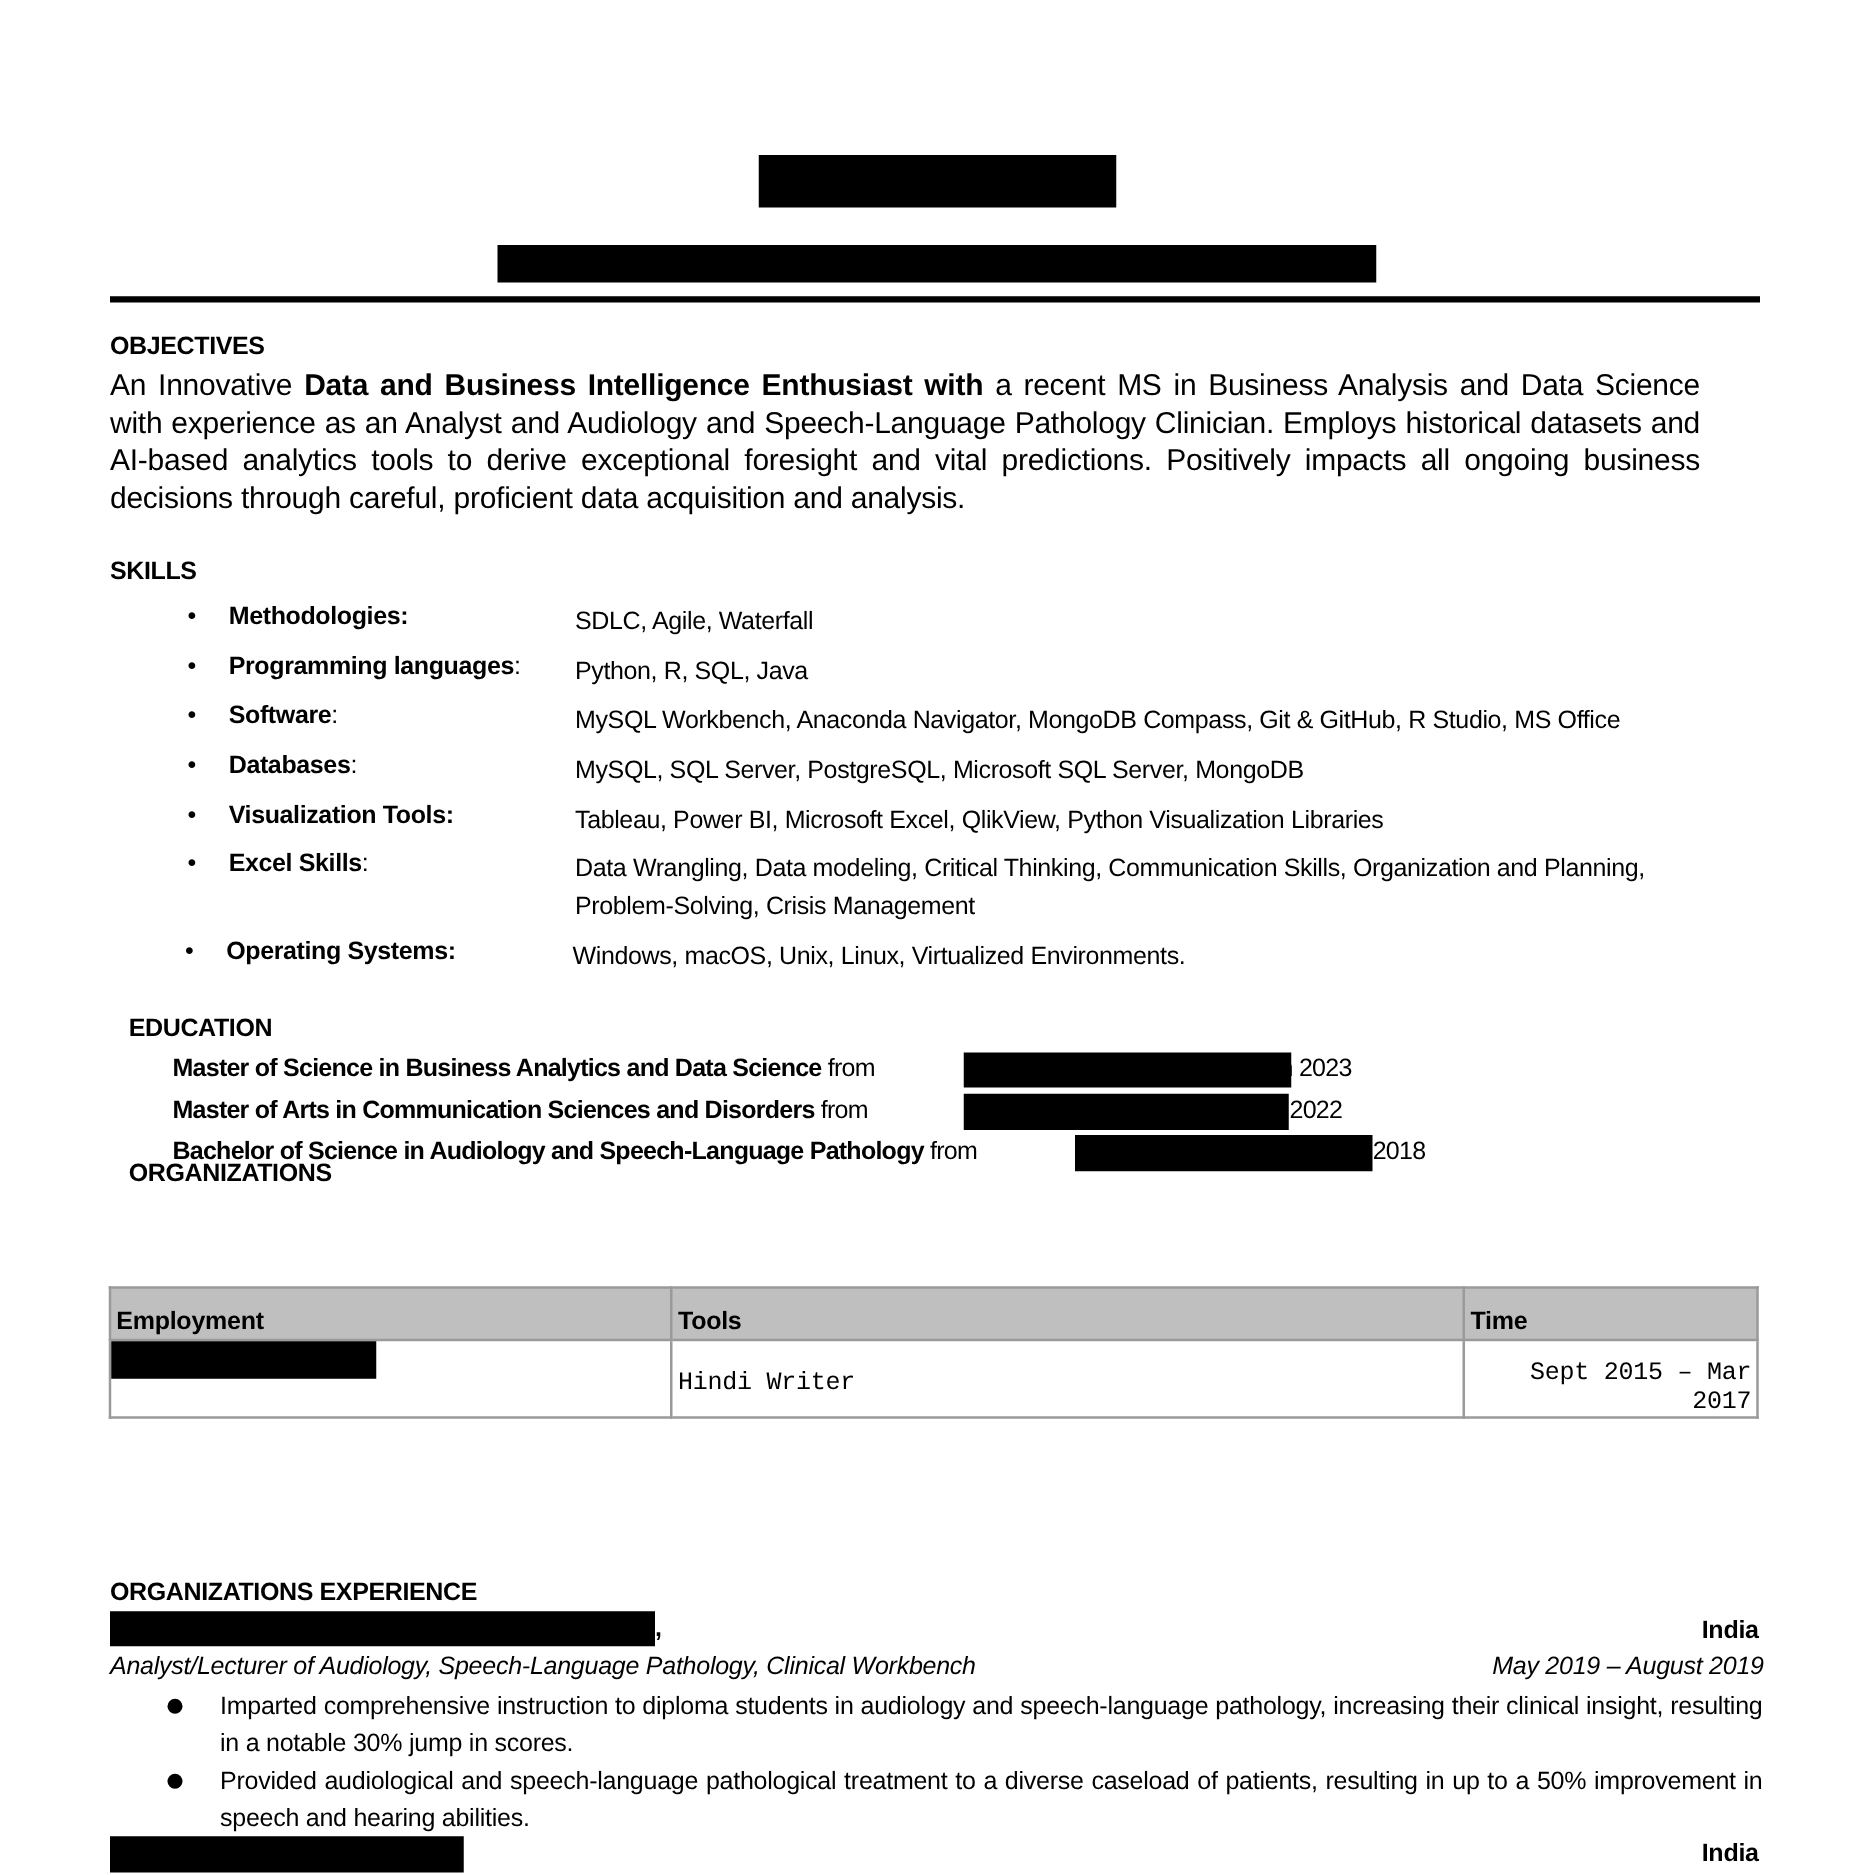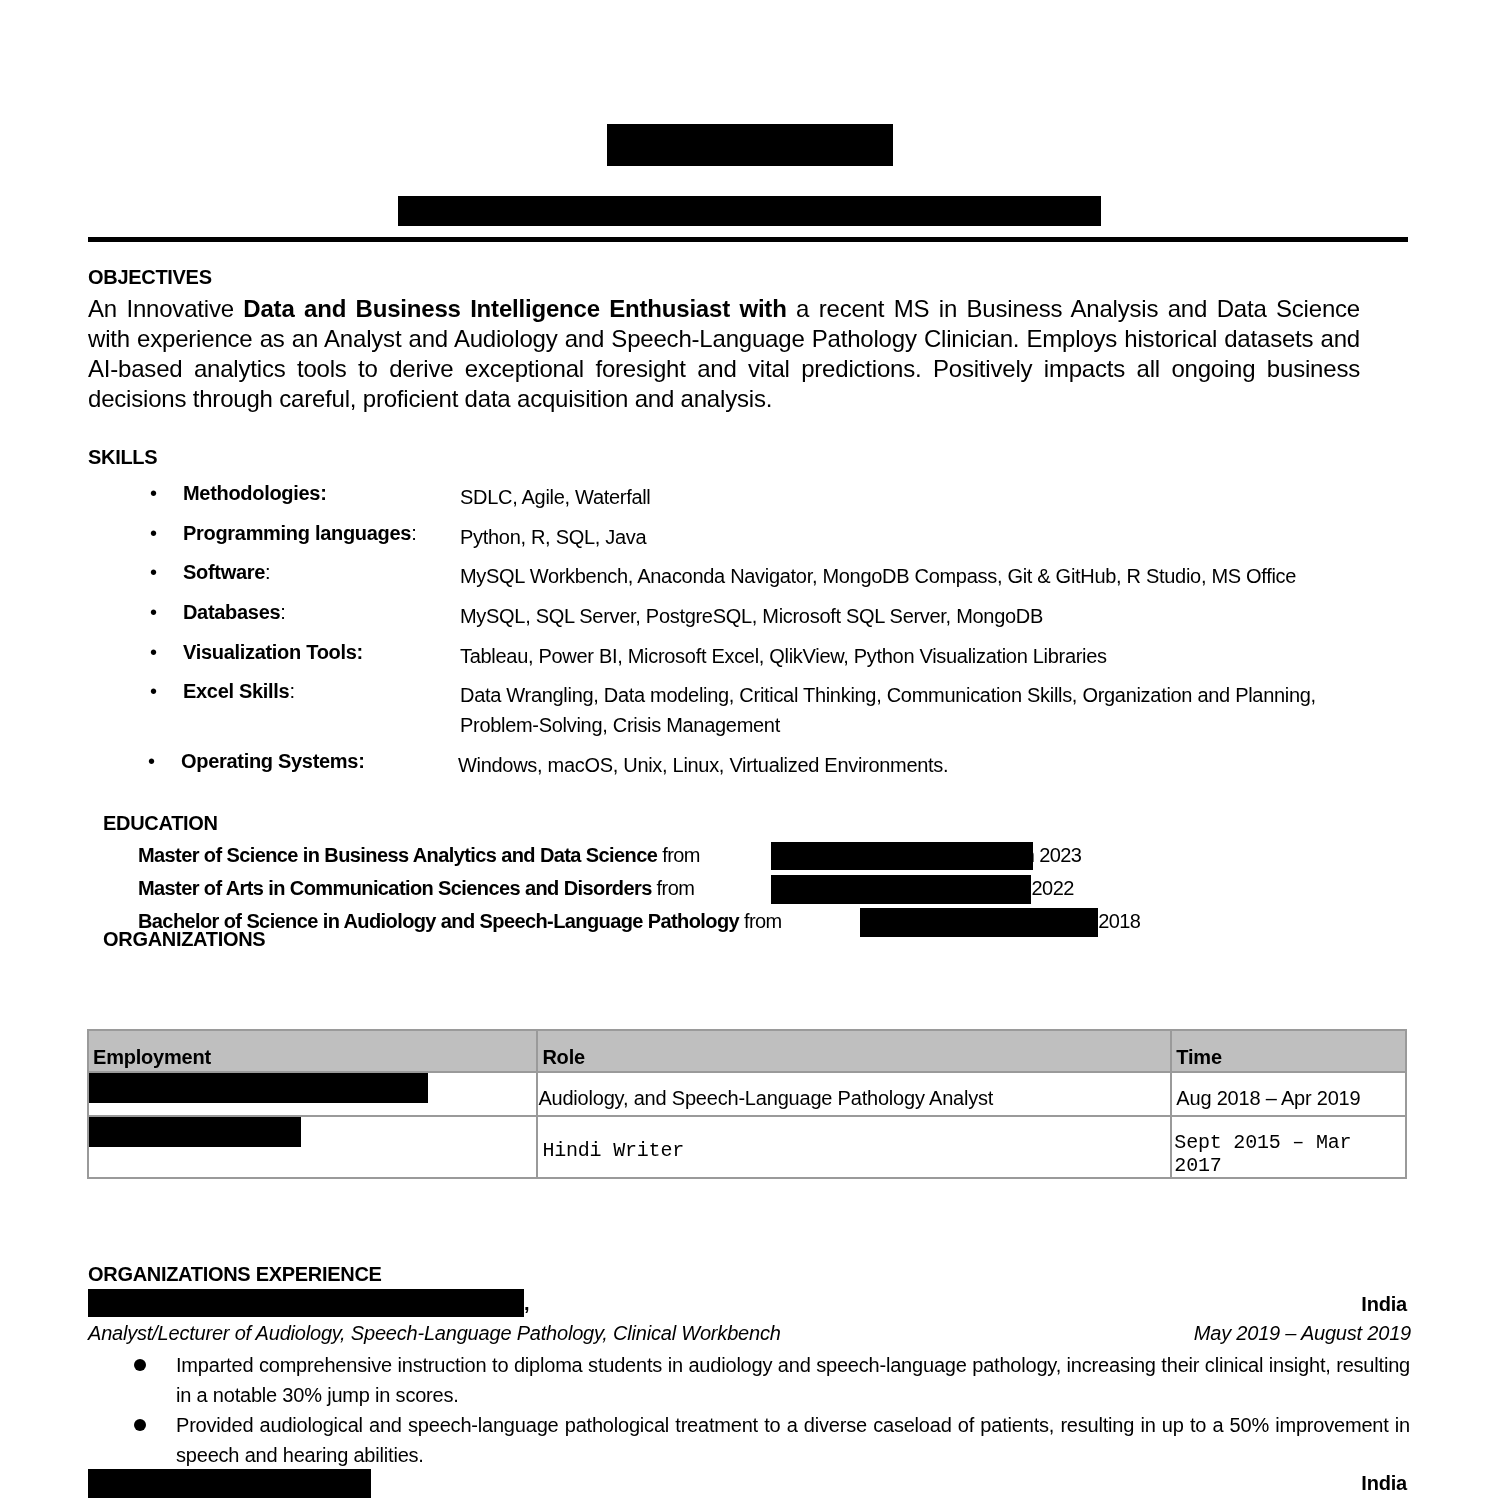--- a/index.html
+++ b/index.html
@@ -91,38 +91,31 @@
 
 <table class="org">
   <colgroup>
     <col style="width:450px;">
     <col style="width:635px;">
     <col style="width:235px;">
   </colgroup>
   <thead>
     <tr>
       <th>Employment</th>
-      <th>Role</th>
+      <th>Tools</th>
       <th>Time</th>
     </tr>
   </thead>
   <tbody>
-    <tr style="height:44px;">
-      <td style="padding:0;">
-        <div class="redact" style="left:0; top:0; width:339px; height:30px;"></div>
-      </td>
-      <td style="padding-left:0; padding-top:8px;">Audiology, and Speech-Language Pathology Analyst</td>
-      <td style="padding-top:8px;">Aug 2018 – Apr 2019</td>
-    </tr>
     <tr style="height:52px;font-family:Liberation Mono, monospace;">
       <td style="padding:0;">
         <div class="redact" style="left:0; top:0; width:212px; height:30px;"></div>
       </td>
       <td style="padding-top:6px;">Hindi Writer</td>
-      <td style="padding-left:2px; padding-top:14px;">Sept 2015 – Mar 2017</td>
+      <td style="padding-left:2px; padding-top:14px;text-align:right;">Sept 2015 – Mar 2017</td>
     </tr>
   </tbody>
 </table>
 
 <div class="h" style="left:88px; top:1263px;">ORGANIZATIONS EXPERIENCE</div>
 
 <div class="redact" style="left:88px; top:1289px; width:436px; height:28px;"></div>
 <div class="exp" style="left:524px; top:1292px; font-weight:bold;">,</div>
 <div class="exp" style="right:93px; top:1293px; font-weight:bold;">India</div>
 

